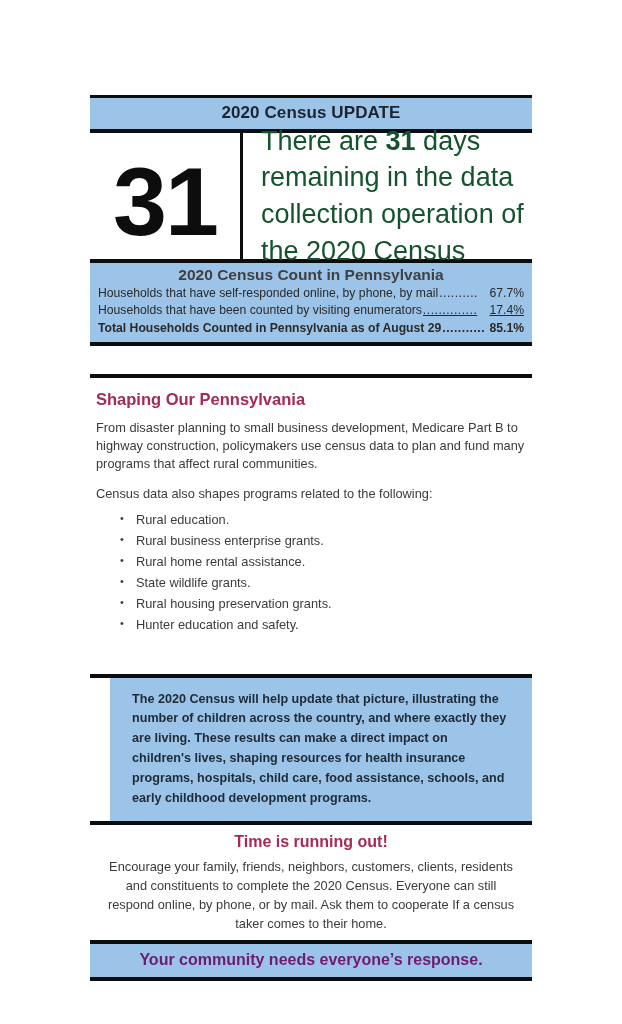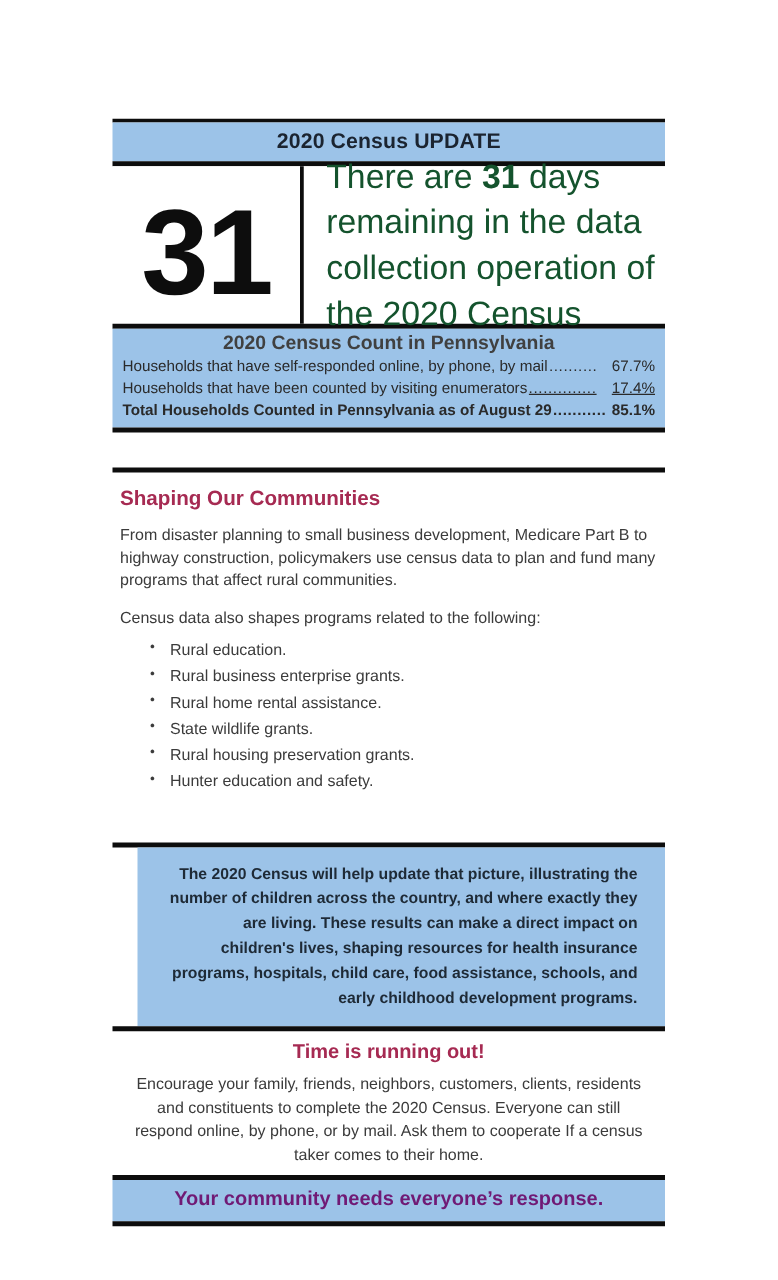--- a/index.html
+++ b/index.html
@@ -162,21 +162,21 @@
     top: -1px;
     font-size: 11px;
     color: #3b3b3b;
   }
 
   .spacer-lg { height: 28px; }
 
   
   .highlight {
     padding: 12px 22px 12px 22px;
-    text-align: right;
+    text-align: left;
     font-size: 12.6px;
     font-weight: bold;
     line-height: 1.58;
     color: #1e2a36;
     margin-left: 20px;
   }
 
   
   .closing {
     padding: 8px 16px 6px 16px;
@@ -246,21 +246,21 @@
       </div>
     </div>
 
     <div class="rule-thick"></div>
 
     <div class="spacer-lg"></div>
 
     <div class="rule-thick"></div>
 
     <div class="section">
-      <div class="sec-head">Shaping Our Communities</div>
+      <div class="sec-head">Shaping Our Pennsylvania</div>
       <p class="para">From disaster planning to small business development, Medicare Part B to highway construction, policymakers use census data to plan and fund many programs that affect rural communities.</p>
       <p class="para tight">Census data also shapes programs related to the following:</p>
       <ul class="bullets">
         <li>Rural education.</li>
         <li>Rural business enterprise grants.</li>
         <li>Rural home rental assistance.</li>
         <li>State wildlife grants.</li>
         <li>Rural housing preservation grants.</li>
         <li>Hunter education and safety.</li>
       </ul>

